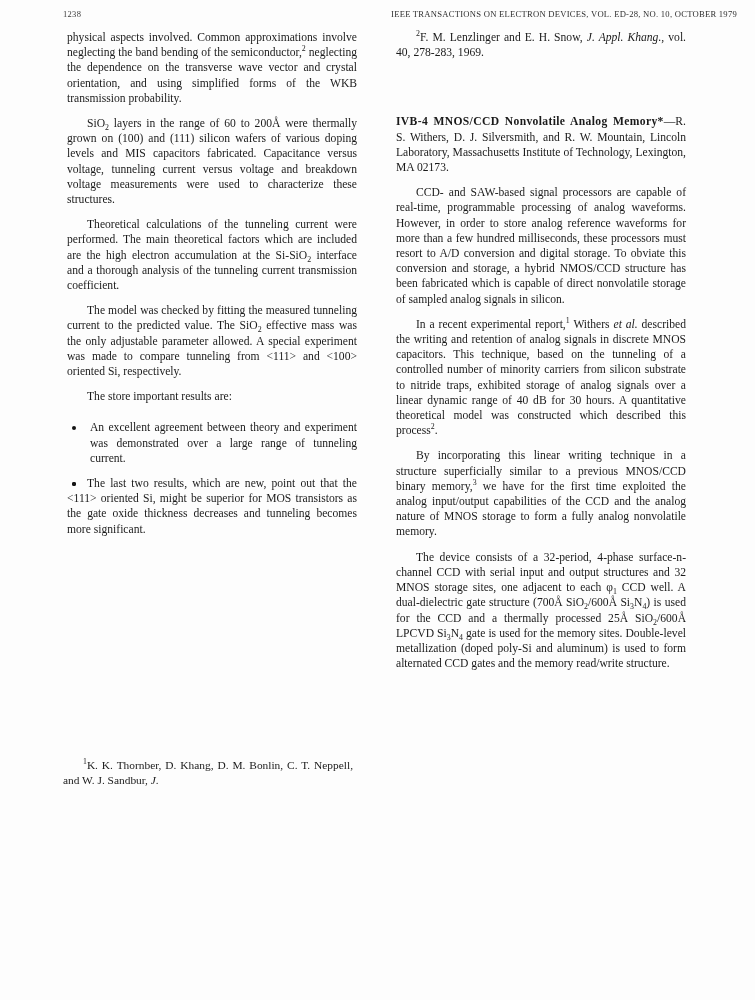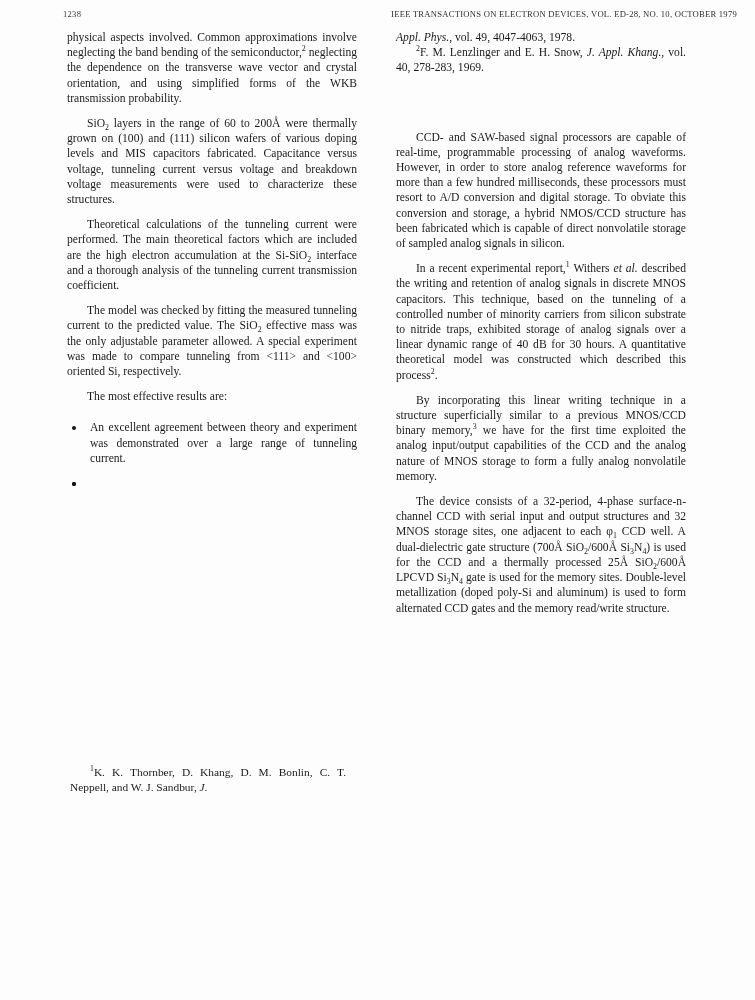--- a/index.html
+++ b/index.html
@@ -101,21 +101,21 @@
   
   .footnote-block {
     position: absolute;
     left: 63px;
     top: 758px;
     width: 290px;
     font-size: 11.4px;
     line-height: 15.2px;
     text-align: justify;
   }
-  .footnote-block p { margin: 7px; text-indent: 20px; font-family: Liberation Serif, serif; }
+  .footnote-block p { margin: 0; text-indent: 20px; font-family: Liberation Serif, serif; }
 
   sup {
     font-size: 0.68em;
     vertical-align: super;
     line-height: 0;
   }
   sub {
     font-size: 0.68em;
     vertical-align: sub;
     line-height: 0;
@@ -140,49 +140,50 @@
   <div class="column left">
 
     <p class="para">physical aspects involved. Common approximations involve neglecting the band bending of the semiconductor,<sup>2</sup> neglecting the dependence on the transverse wave vector and crystal orientation, and using simplified forms of the WKB transmission probability.</p>
 
     <p class="para indent">SiO<sub>2</sub> layers in the range of 60 to 200Å were thermally grown on (100) and (111) silicon wafers of various doping levels and MIS capacitors fabricated. Capacitance versus voltage, tunneling current versus voltage and breakdown voltage measurements were used to characterize these structures.</p>
 
     <p class="para indent">Theoretical calculations of the tunneling current were performed. The main theoretical factors which are included are the high electron accumulation at the Si-SiO<sub>2</sub> interface and a thorough analysis of the tunneling current transmission coefficient.</p>
 
     <p class="para indent">The model was checked by fitting the measured tunneling current to the predicted value. The SiO<sub>2</sub> effective mass was the only adjustable parameter allowed. A special experiment was made to compare tunneling from &lt;111&gt; and &lt;100&gt; oriented Si, respectively.</p>
 
-    <p class="para indent">The most effective results are:</p>
+    <p class="para indent">The store important results are:</p>
 
     <ul class="results">
       <li>
         <span class="bullet"></span>
         <span>An excellent agreement between theory and experiment was demonstrated over a large range of tunneling current.</span>
       </li>
       <li>
         <span class="bullet"></span>
       </li>
       <li>
         <span class="bullet"></span>
       </li>
     </ul>
 
+    <p class="para indent">The last two results, which are new, point out that the &lt;111&gt; oriented Si, might be superior for MOS transistors as the gate oxide thickness decreases and tunneling becomes more significant.</p>
   </div>
 
   <div class="footnote-block">
     <p><sup>1</sup>K. K. Thornber, D. Khang, D. M. Bonlin, C. T. Neppell, and W. J. Sandbur, <i>J.</i></p>
   </div>
 
   <div class="column right">
 
-    <p class="para tight"><i>Appl. Phys.</i>, vol. 49, 4047-4063, 1978.</p>
 
     <p class="para indent"><sup>2</sup>F. M. Lenzlinger and E. H. Snow, <i>J. Appl. Khang.</i>, vol. 40, 278-283, 1969.</p>
 
     <div style="height:44px"></div>
 
+    <p class="paper-head"><span class="hd">IVB-4 MNOS/CCD Nonvolatile Analog Memory*</span>—R. S. Withers, D. J. Silversmith, and R. W. Mountain, Lincoln Laboratory, Massachusetts Institute of Technology, Lexington, MA 02173.</p>
 
     <p class="para indent">CCD- and SAW-based signal processors are capable of real-time, programmable processing of analog waveforms. However, in order to store analog reference waveforms for more than a few hundred milliseconds, these processors must resort to A/D conversion and digital storage. To obviate this conversion and storage, a hybrid NMOS/CCD structure has been fabricated which is capable of direct nonvolatile storage of sampled analog signals in silicon.</p>
 
     <p class="para indent">In a recent experimental report,<sup>1</sup> Withers <i>et al.</i> described the writing and retention of analog signals in discrete MNOS capacitors. This technique, based on the tunneling of a controlled number of minority carriers from silicon substrate to nitride traps, exhibited storage of analog signals over a linear dynamic range of 40 dB for 30 hours. A quantitative theoretical model was constructed which described this process<sup>2</sup>.</p>
 
     <p class="para indent">By incorporating this linear writing technique in a structure superficially similar to a previous MNOS/CCD binary memory,<sup>3</sup> we have for the first time exploited the analog input/output capabilities of the CCD and the analog nature of MNOS storage to form a fully analog nonvolatile memory.</p>
 
     <p class="para indent">The device consists of a 32-period, 4-phase surface-n-channel CCD with serial input and output structures and 32 MNOS storage sites, one adjacent to each φ<sub>1</sub> CCD well. A dual-dielectric gate structure (700Å SiO<sub>2</sub>/600Å Si<sub>3</sub>N<sub>4</sub>) is used for the CCD and a thermally processed 25Å SiO<sub>2</sub>/600Å LPCVD Si<sub>3</sub>N<sub>4</sub> gate is used for the memory sites. Double-level metallization (doped poly-Si and aluminum) is used to form alternated CCD gates and the memory read/write structure.</p>
   </div>
 

